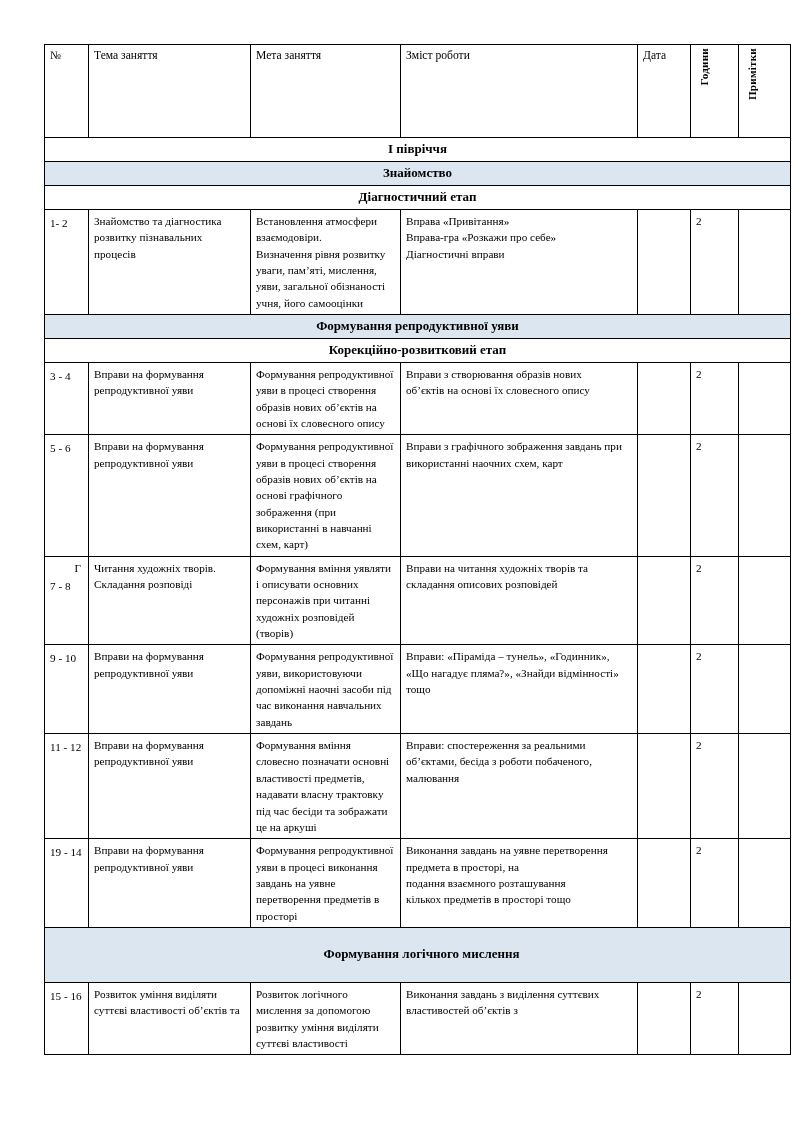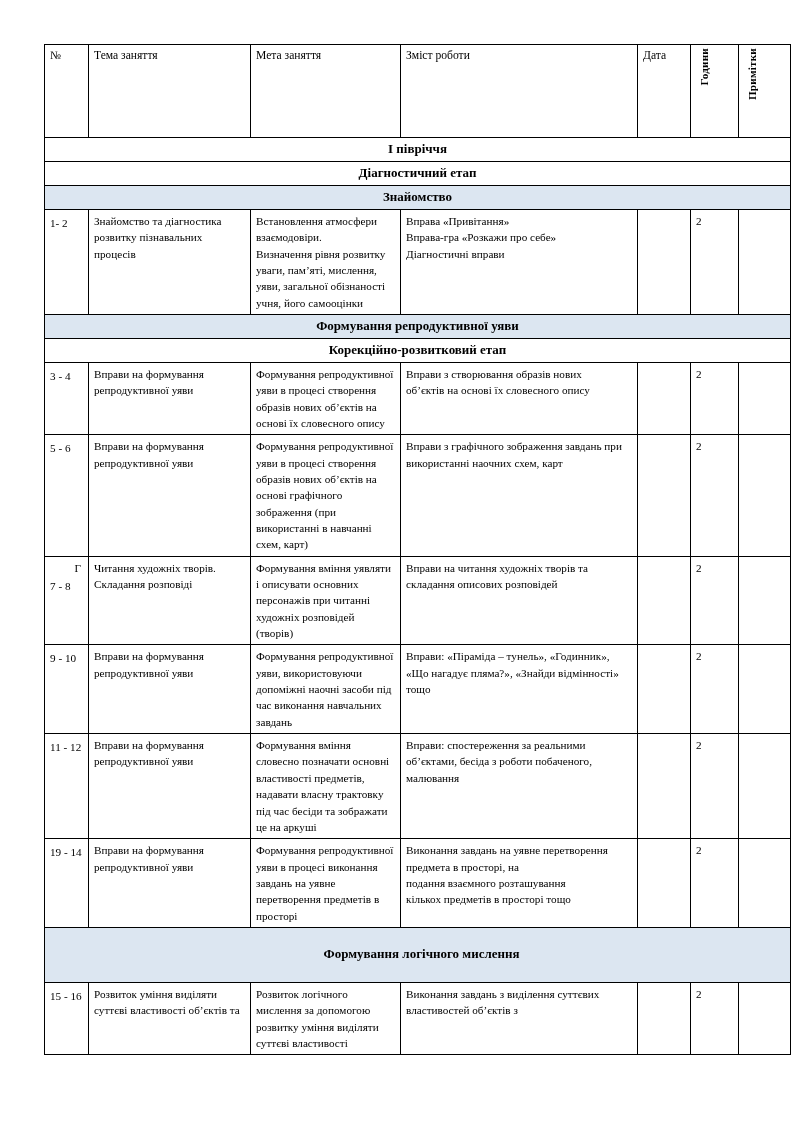--- a/index.html
+++ b/index.html
@@ -132,25 +132,25 @@
         <td>Дата</td>
         <td class="rot-cell"><span class="rot">Години</span></td>
         <td class="rot-cell"><span class="rot">Примітки</span></td>
       </tr>
     </thead>
     <tbody>
 
       <tr class="section plain">
         <td colspan="7">I півріччя</td>
       </tr>
+      <tr class="section tint">
+        <td colspan="7">Знайомство</td>
+      </tr>
       <tr class="section plain">
         <td colspan="7">Діагностичний етап</td>
-      </tr>
-      <tr class="section tint">
-        <td colspan="7">Знайомство</td>
       </tr>
 
       <tr>
         <td class="num">
             <span class="stray"></span>
             <span class="numlabel">1- 2</span>
           </td>
         <td class="theme pre">Знайомство та діагностика розвитку пізнавальних процесів</td>
         <td class="goal pre">Встановлення атмосфери взаємодовіри.
 Визначення рівня розвитку уваги, пам’яті, мислення, уяви, загальної обізнаності учня, його самооцінки</td>

